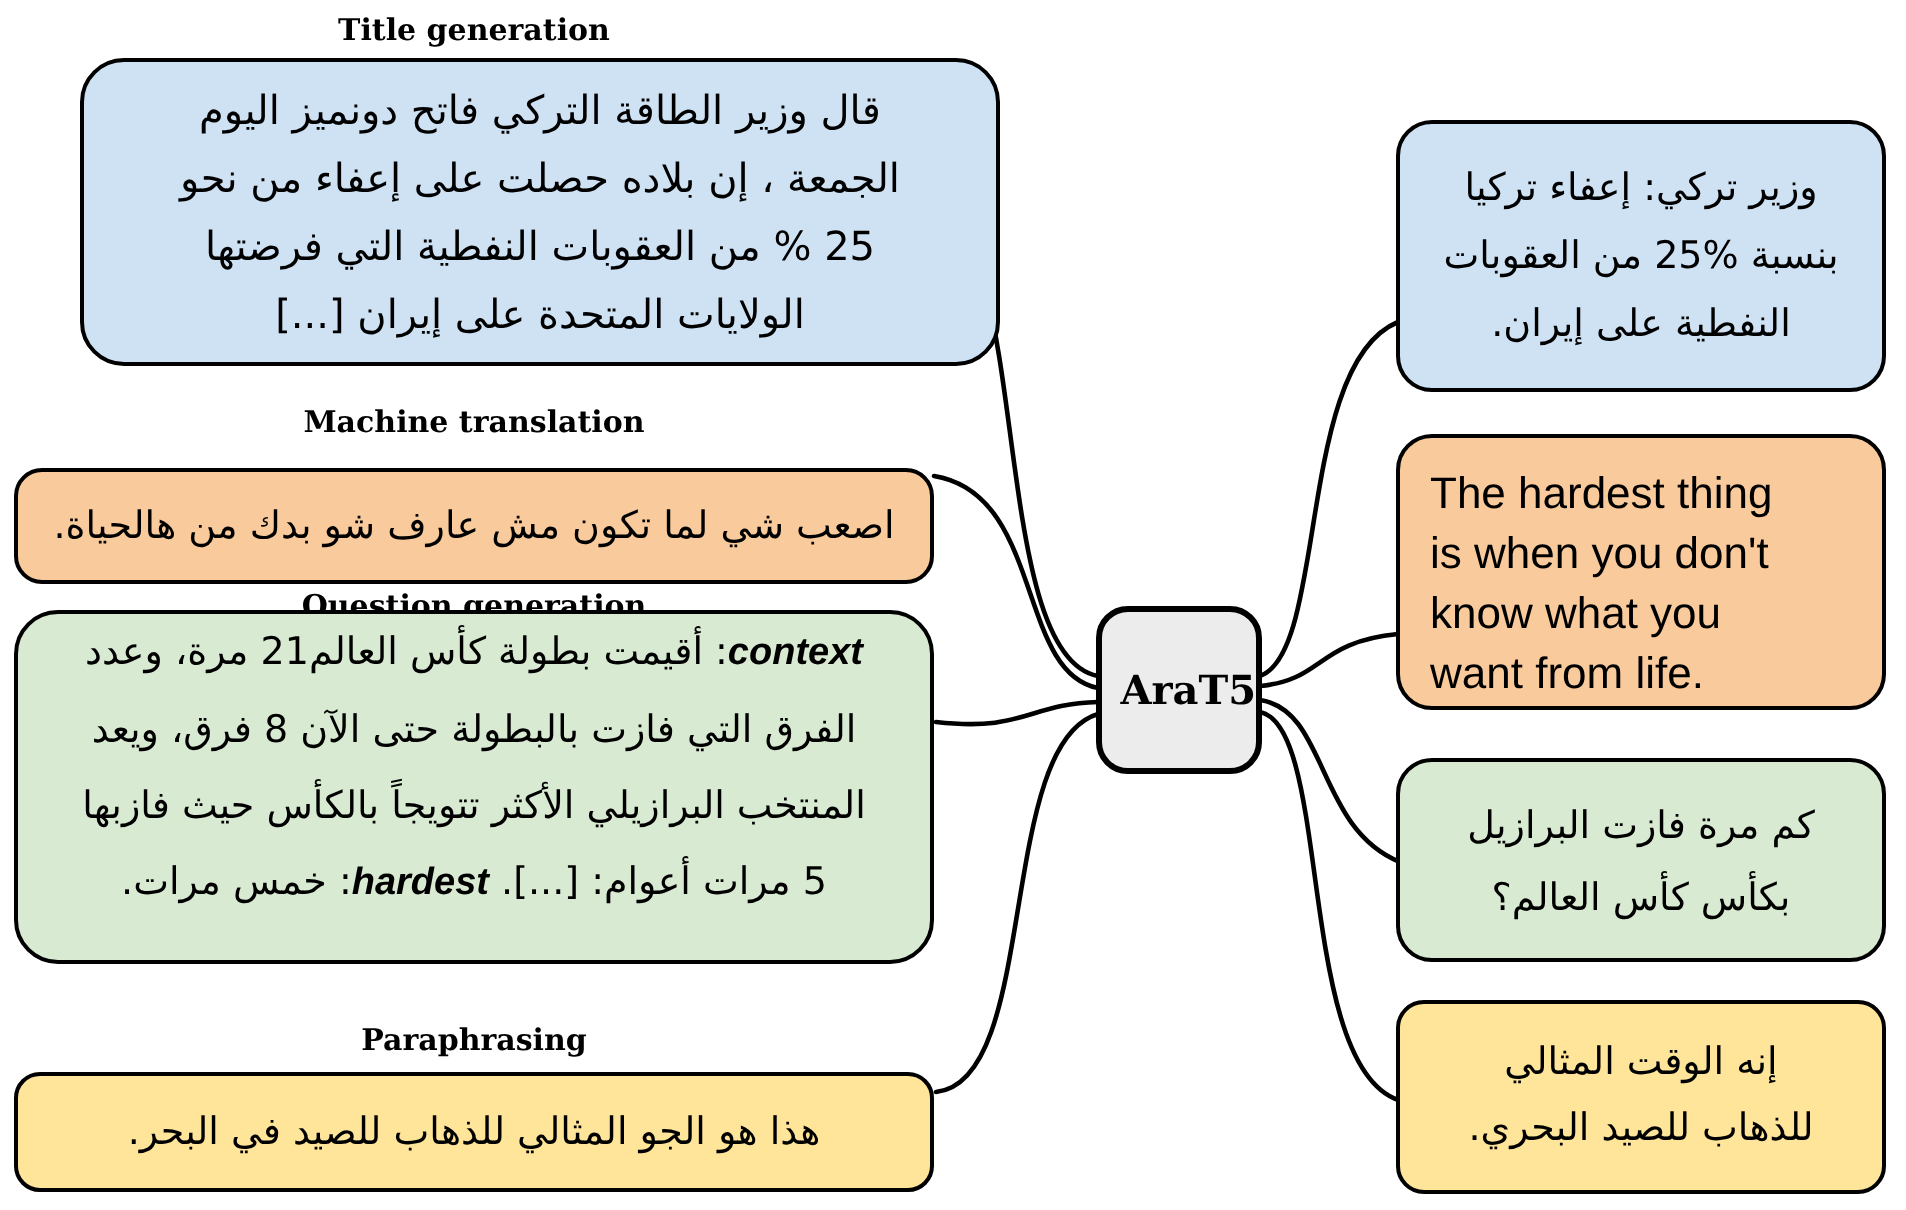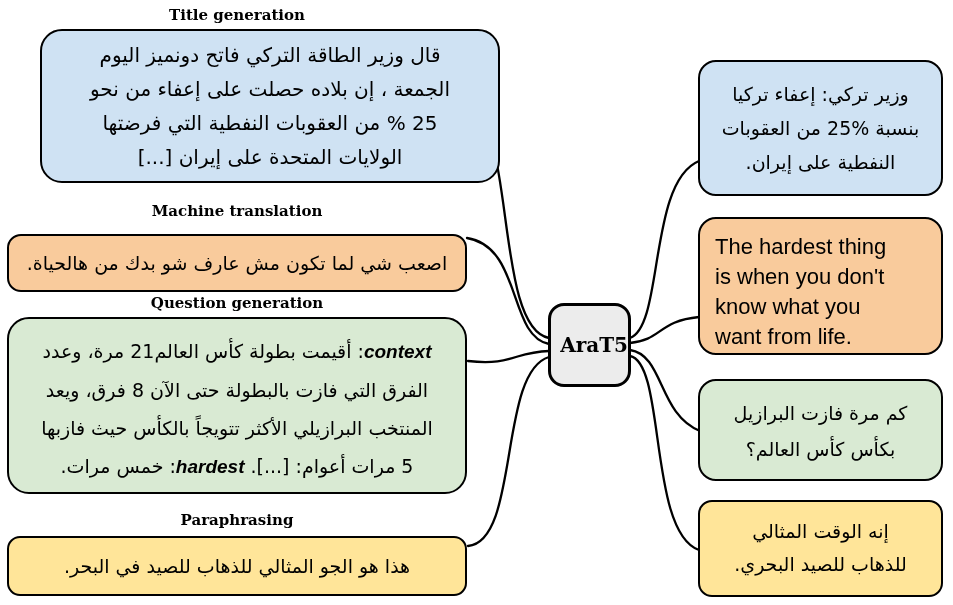--- a/index.html
+++ b/index.html
@@ -19,21 +19,21 @@
   .box .line{white-space:nowrap;}
   .left-box{left:7px;width:460px;}
   .right-box{left:698px;width:245px;}
   .r22{border-radius:22px;}
   .r18{border-radius:18px;}
   .r14{border-radius:14px;}
   .flexc{display:flex;align-items:center;justify-content:center;}
   
   .b-title{top:29px;height:154px;padding-top:7px;font-size:20px;line-height:34px;margin-left:33px;}
   .b-mt{top:222px;height:58px;font-size:19px;margin-top:12px;}
-  .b-qg{top:317px;height:177px;padding-top:13px;font-size:19px;line-height:38px;}
+  .b-qg{top:305px;height:177px;font-size:19px;line-height:38px;}
   .b-para{top:536px;height:60px;font-size:19px;}
   
   .rb-title{top:60px;height:136px;padding-top:15px;font-size:19px;line-height:34px;}
   .rb-mt{
     top:217px;height:138px;direction:ltr;text-align:left;
     padding:13px 0 0 15px;font-family:Liberation Sans, sans-serif;
     font-size:22px;line-height:30px;
   }
   .rb-qg{top:379px;height:102px;padding-top:14px;font-size:19px;line-height:36px;}
   .rb-para{top:500px;height:97px;padding-top:13px;font-size:19px;line-height:33px;text-align:center;}

